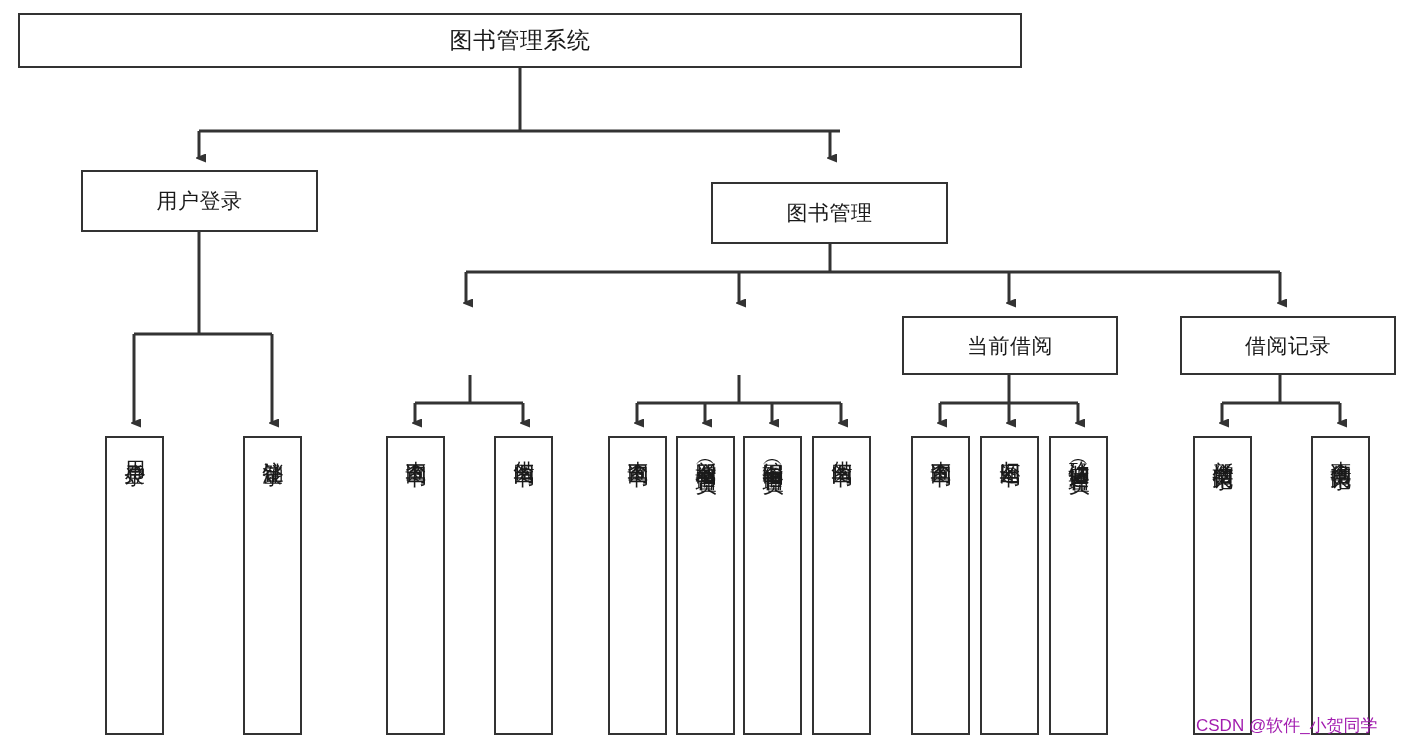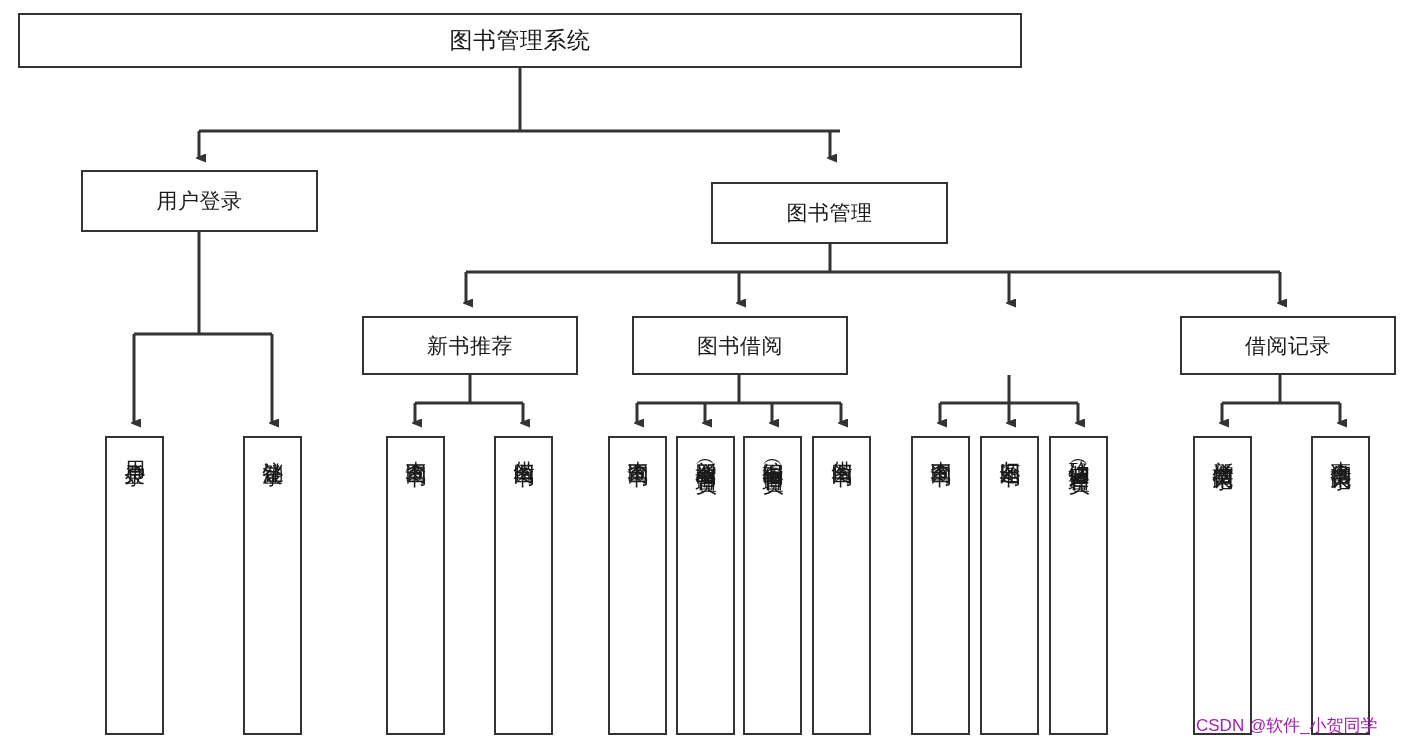--- a/index.html
+++ b/index.html
@@ -125,25 +125,22 @@
     <span class="node-label">图书管理系统</span>
   </div>
 
   <div class="node lvl2" style="left:81px; top:170px; width:237px; height:62px;">
     <span class="node-label">用户登录</span>
   </div>
   <div class="node lvl2" style="left:711px; top:170px; width:237px; height:62px;margin-top:12px;">
     <span class="node-label">图书管理</span>
   </div>
 
-  <div class="node lvl3" style="left:362px; top:316px; width:216px; height:59px;">
-    <span class="node-label">新书推荐</span>
-  </div>
-  <div class="node lvl3" style="left:632px; top:316px; width:216px; height:59px;">
-    <span class="node-label">图书借阅</span>
+  <div class="node lvl3" style="left:902px; top:316px; width:216px; height:59px;">
+    <span class="node-label">当前借阅</span>
   </div>
   <div class="node lvl3" style="left:1180px; top:316px; width:216px; height:59px;text-align:center;">
     <span class="node-label">借阅记录</span>
   </div>
 
   <div class="node leaf" style="left:105px; top:436px; width:59px; height:299px;">
     <span class="node-label">用户登录</span>
   </div>
   <div class="node leaf" style="left:243px; top:436px; width:59px; height:299px;">
     <span class="node-label">注销登录</span>

